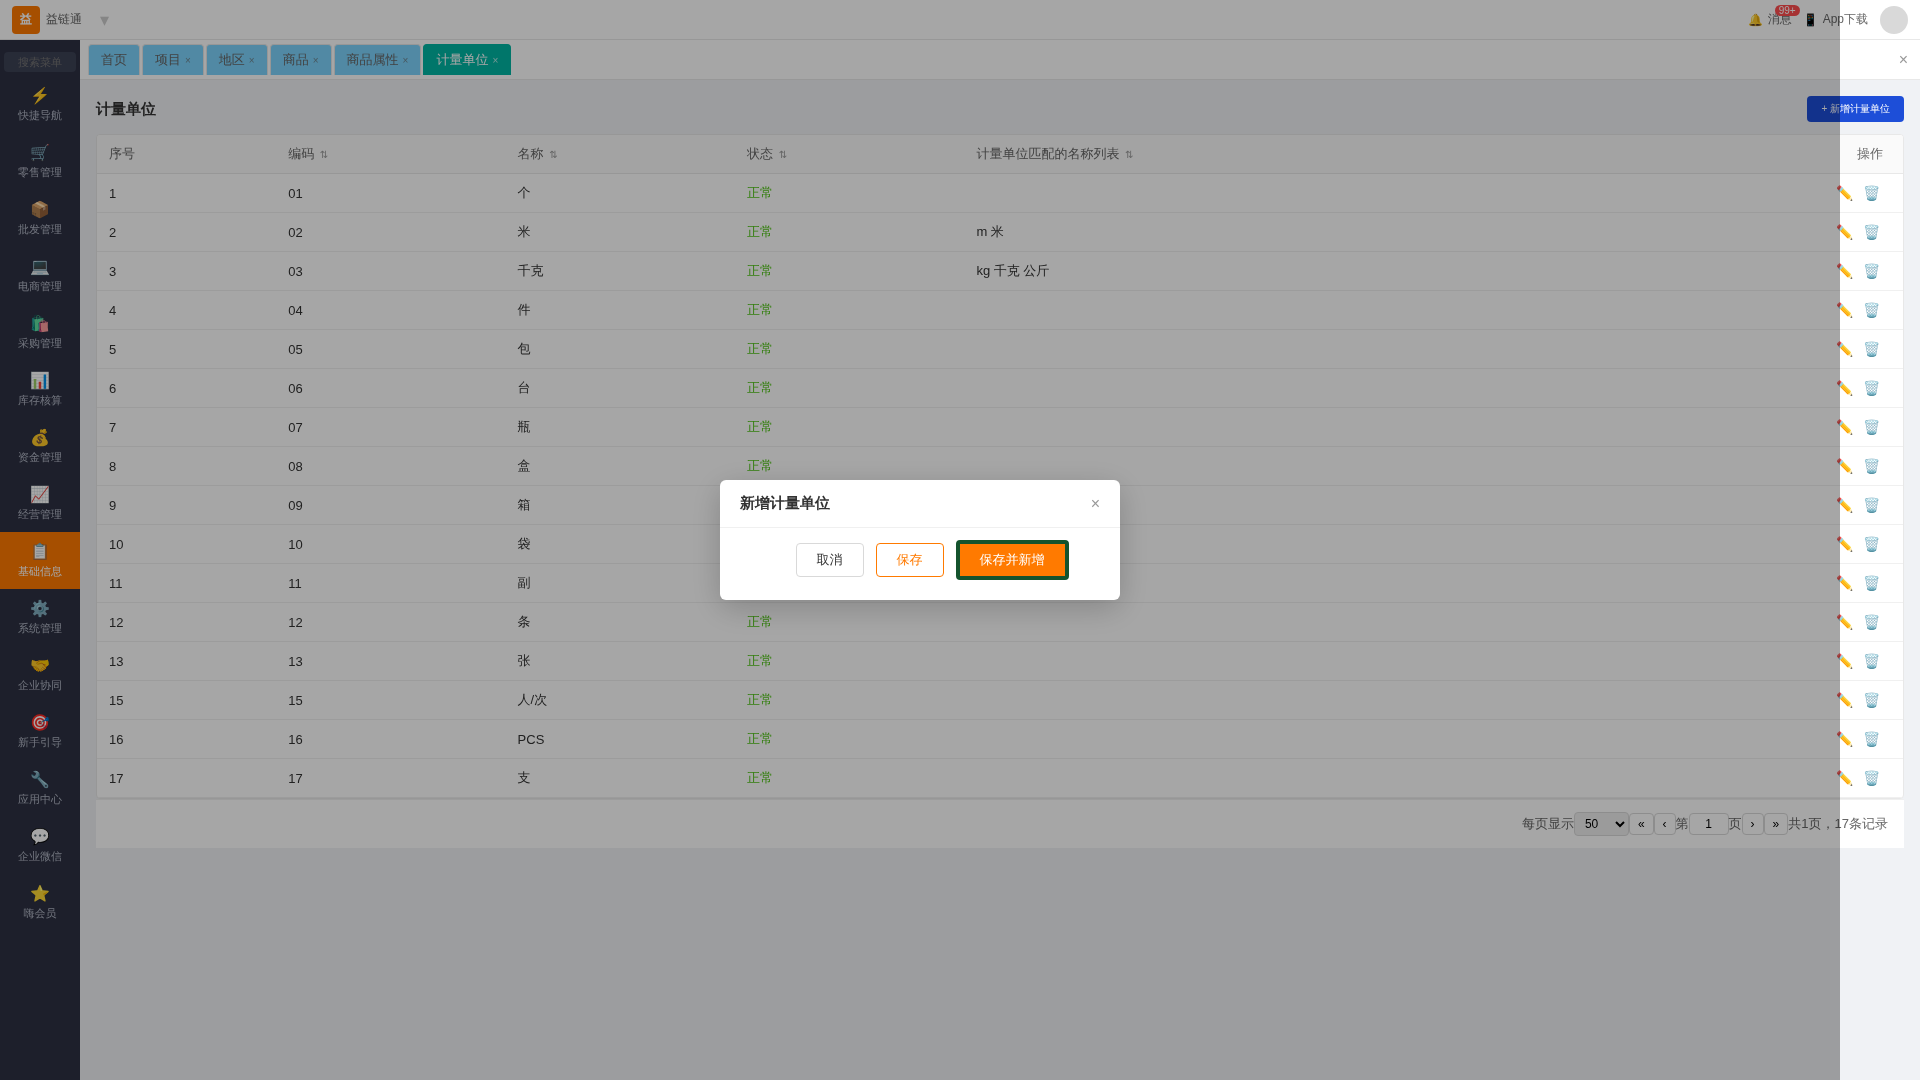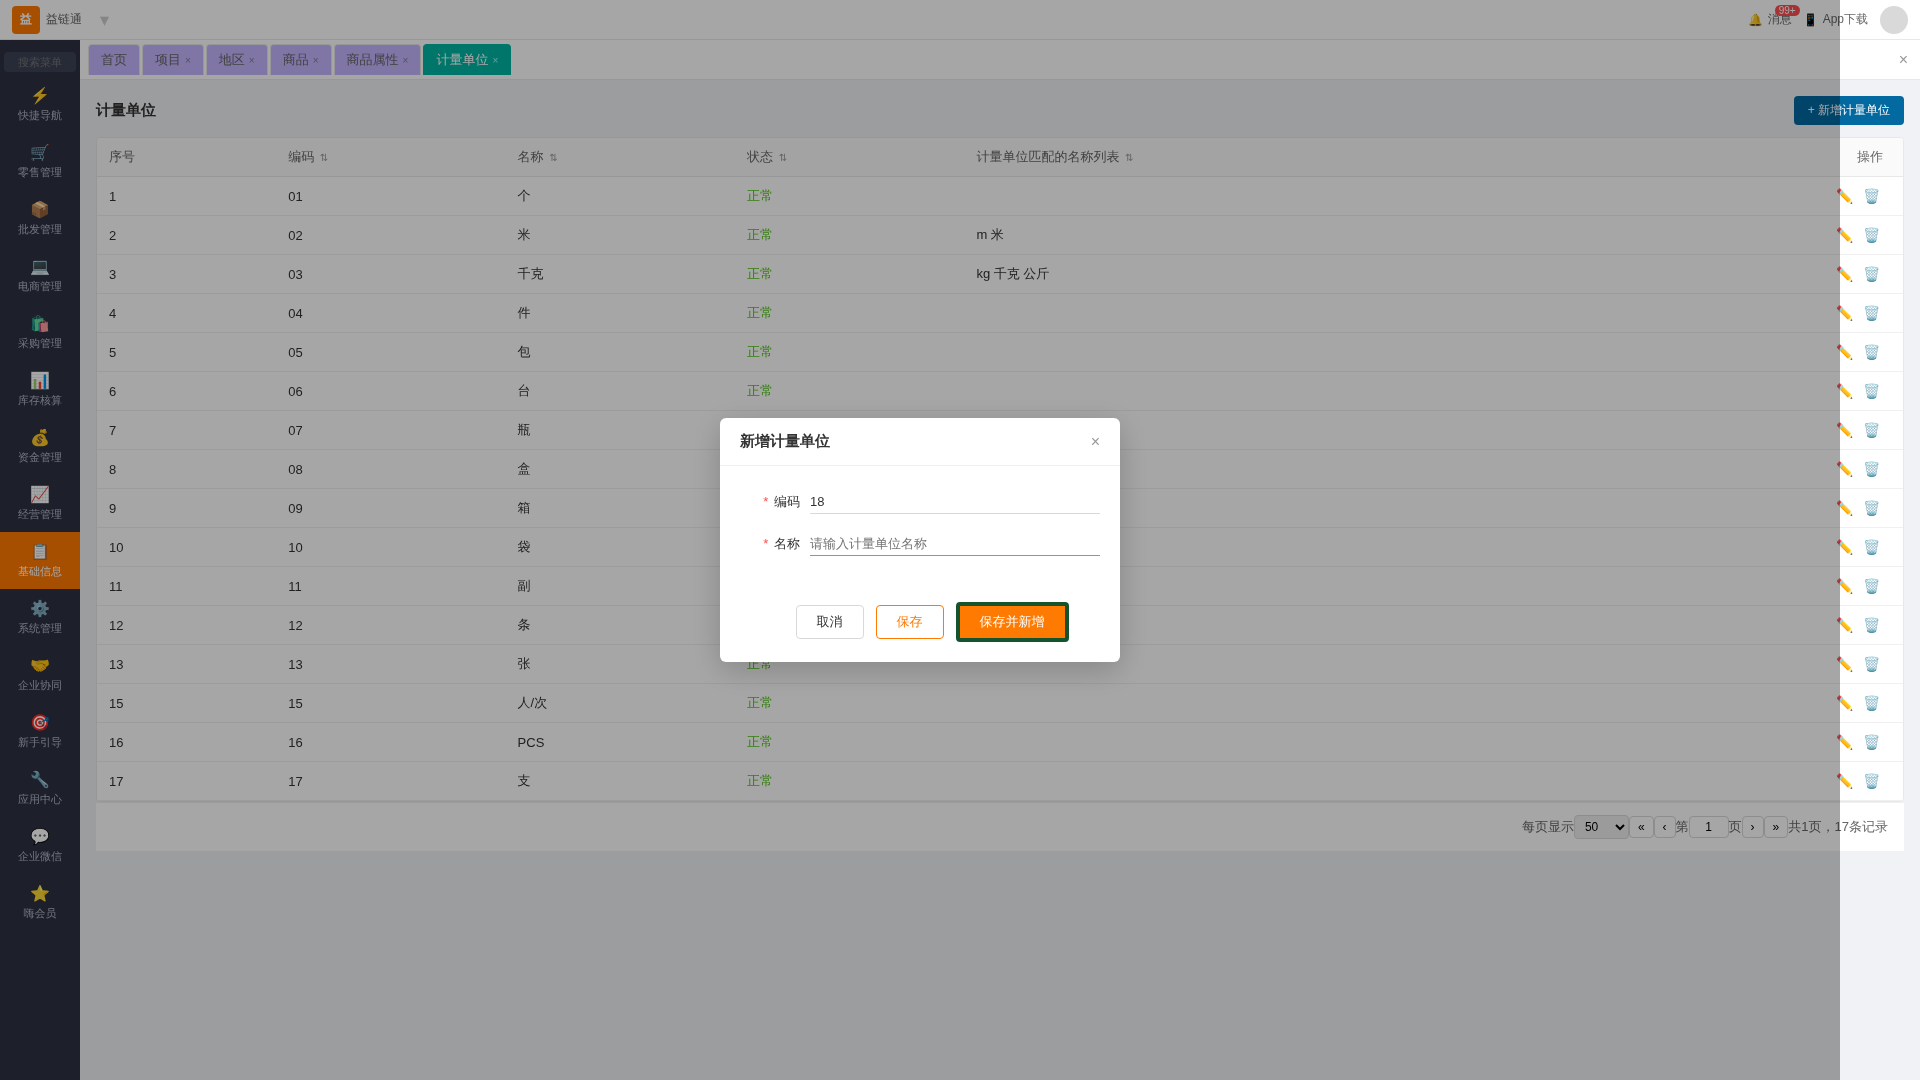--- a/index.html
+++ b/index.html
@@ -25,30 +25,30 @@
     .sidebar-item { width: 100%; display: flex; flex-direction: column; align-items: center; padding: 10px 4px; cursor: pointer; color: #b0b5c4; font-size: 11px; gap: 3px; }
     .sidebar-item.active { background: #ff7a00; color: #fff; }
     .sidebar-icon { font-size: 16px; }
     .sidebar-search { background: #3d4255; color: #b0b5c4; border: none; width: 72px; border-radius: 4px; padding: 4px 6px; font-size: 11px; margin: 4px; text-align: center; }
 
     
     .content-area { flex: 1; display: flex; flex-direction: column; overflow: hidden; }
 
     
     .tab-bar { height: 40px; background: #fff; border-bottom: 1px solid #e8e8e8; display: flex; align-items: center; padding: 0 8px; gap: 2px; }
-    .tab { display: flex; align-items: center; gap: 4px; padding: 6px 12px; border-radius: 4px 4px 0 0; font-size: 13px; cursor: pointer; color: #666; background: #c4b5fd; border: 1px solid #e8e8e8; border-bottom: none; }
+    .tab { display: flex; align-items: center; gap: 4px; padding: 6px 12px; border-radius: 4px 4px 0 0; font-size: 13px; cursor: pointer; color: #666; background: #7dd3fc; border: 1px solid #e8e8e8; border-bottom: none; }
     .tab.active { background: #00b5a3; color: #fff; border-color: #00b5a3; }
     .tab .close-x { font-size: 10px; cursor: pointer; opacity: 0.7; }
     .tab-close-all { margin-left: auto; font-size: 16px; color: #999; cursor: pointer; padding: 4px; }
 
     
     .page-content { flex: 1; padding: 16px; overflow-y: auto; background: #f0f2f5; position: relative; }
     .page-header { display: flex; align-items: center; justify-content: space-between; margin-bottom: 12px; }
     .page-title { font-size: 15px; font-weight: bold; color: #333; }
-    .add-btn { background: #0369a1; color: #fff; border: none; padding: 6px 14px; border-radius: 4px; cursor: pointer; font-size: 12px; }
+    .add-btn { background: #1d4ed8; color: #fff; border: none; padding: 6px 14px; border-radius: 4px; cursor: pointer; font-size: 10px; }
 
     
     .data-table { width: 100%; background: #fff; border-radius: 4px; overflow: hidden; border: 1px solid #e8e8e8; }
     .data-table table { width: 100%; border-collapse: collapse; }
     .data-table th { background: #fafafa; padding: 10px 12px; text-align: left; font-size: 13px; color: #666; border-bottom: 1px solid #e8e8e8; font-weight: 500; white-space: nowrap; }
     .data-table td { padding: 9px 12px; border-bottom: 1px solid #f0f0f0; font-size: 13px; color: #333; }
     .sort-icon { font-size: 10px; color: #999; margin-left: 2px; }
     .status-normal { color: #52c41a; }
     .action-btns { display: flex; gap: 6px; }
     .action-btn { background: none; border: none; cursor: pointer; font-size: 14px; color: #666; padding: 2px; }
@@ -451,35 +451,19 @@
     </div>
   </div>
 </div>
 
 <div class="modal-overlay">
   <div class="modal">
     <div class="modal-header">
       <span class="modal-title">新增计量单位</span>
       <button class="modal-close">×</button>
     </div>
-    <div class="modal-body">
-      <div class="form-row">
-        <div class="form-label">
-          <span class="required-star">*</span>
-          <span>编码</span>
-        </div>
-        <input class="form-input with-value" type="text" value="18" style="">
-      </div>
-      <div class="form-row">
-        <div class="form-label">
-          <span class="required-star">*</span>
-          <span>名称</span>
-        </div>
-        <input class="form-input empty-focused" type="text" placeholder="请输入计量单位名称" style="">
-      </div>
-    </div>
     <div class="modal-footer">
       <button class="btn-cancel">取消</button>
       <button class="btn-save">保存</button>
       <button class="btn-save-new">保存并新增</button>
     </div>
   </div>
 </div>
 
 </body></html>

